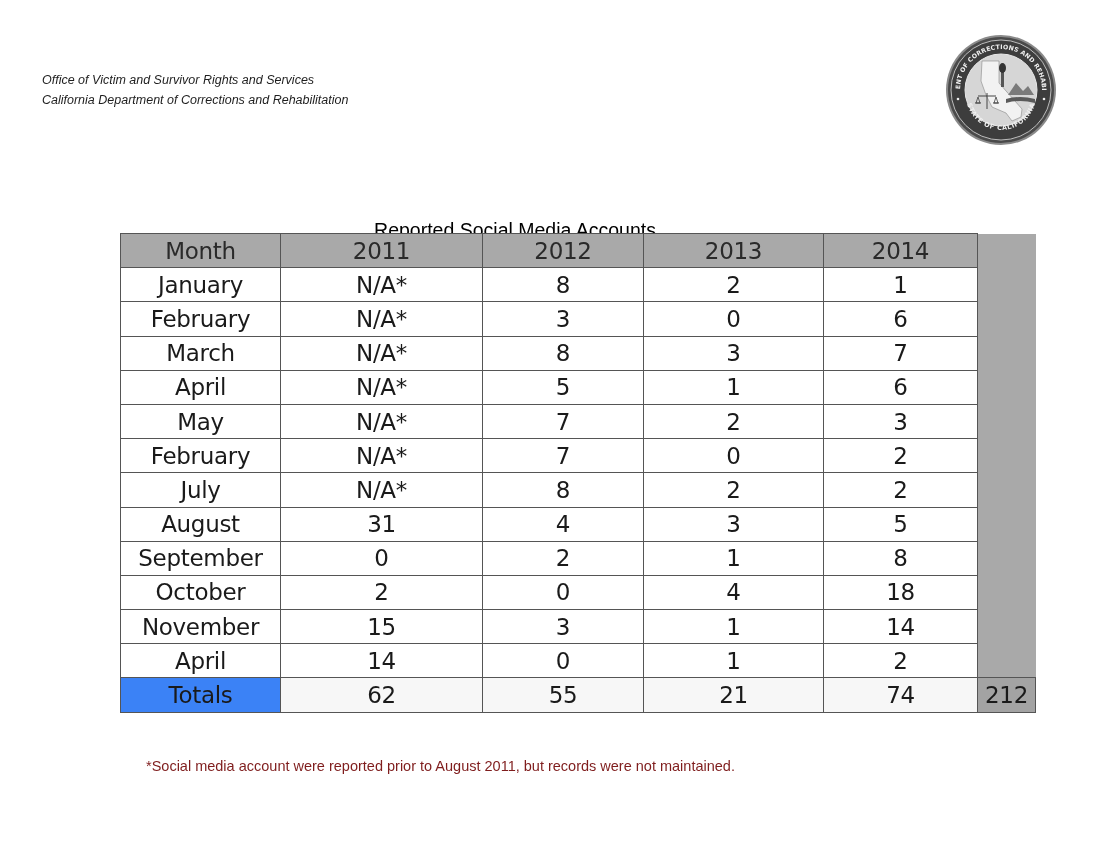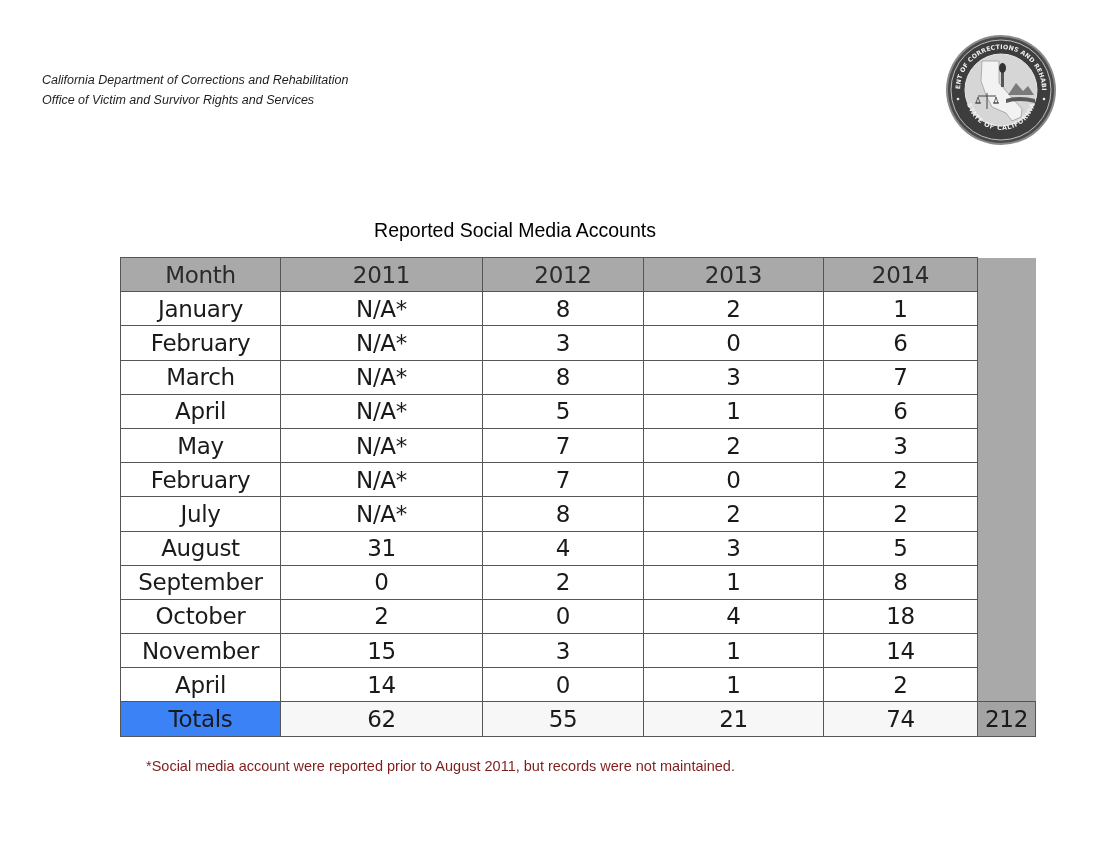--- a/index.html
+++ b/index.html
@@ -42,21 +42,20 @@
       margin-top: 32px;
     }
     .table-wrap {
       position: absolute;
       left: 120px;
       top: 233px;
     }
     table.data {
       border-collapse: collapse;
       table-layout: fixed;
-      margin-top: 24px;
     }
     table.data td {
       border: 1.5px solid #555;
       height: 33.2px;
       padding: 0;
       text-align: center;
       vertical-align: middle;
       font-size: 23px;
       color: #1a1a1a;
       font-family: "DejaVu Sans", "Liberation Sans", sans-serif;
@@ -92,22 +91,22 @@
       left: 146px;
       top: 758px;
       font-size: 14.5px;
       color: #7f1d1d;
     }
   </style>
 </head>
 <body>
 
 <div class="letterhead">
+  <div>Office of Victim and Survivor Rights and Services</div>
   <div>California Department of Corrections and Rehabilitation</div>
-  <div>Office of Victim and Survivor Rights and Services</div>
 </div>
 
 <svg class="seal" viewBox="0 0 114 114">
   <defs>
     <path id="sealTopArc" d="M 16 57 A 41 41 0 0 1 98 57"></path>
     <path id="sealBottomArc" d="M 22 62 A 35 35 0 0 0 92 62"></path>
   </defs>
   <circle cx="57" cy="57" r="55" fill="#8a8a8a"></circle>
   <circle cx="57" cy="57" r="53" fill="#4a4a4a"></circle>
   <circle cx="57" cy="57" r="50" fill="#3d3d3d" stroke="#bcbcbc" stroke-width="1"></circle>

